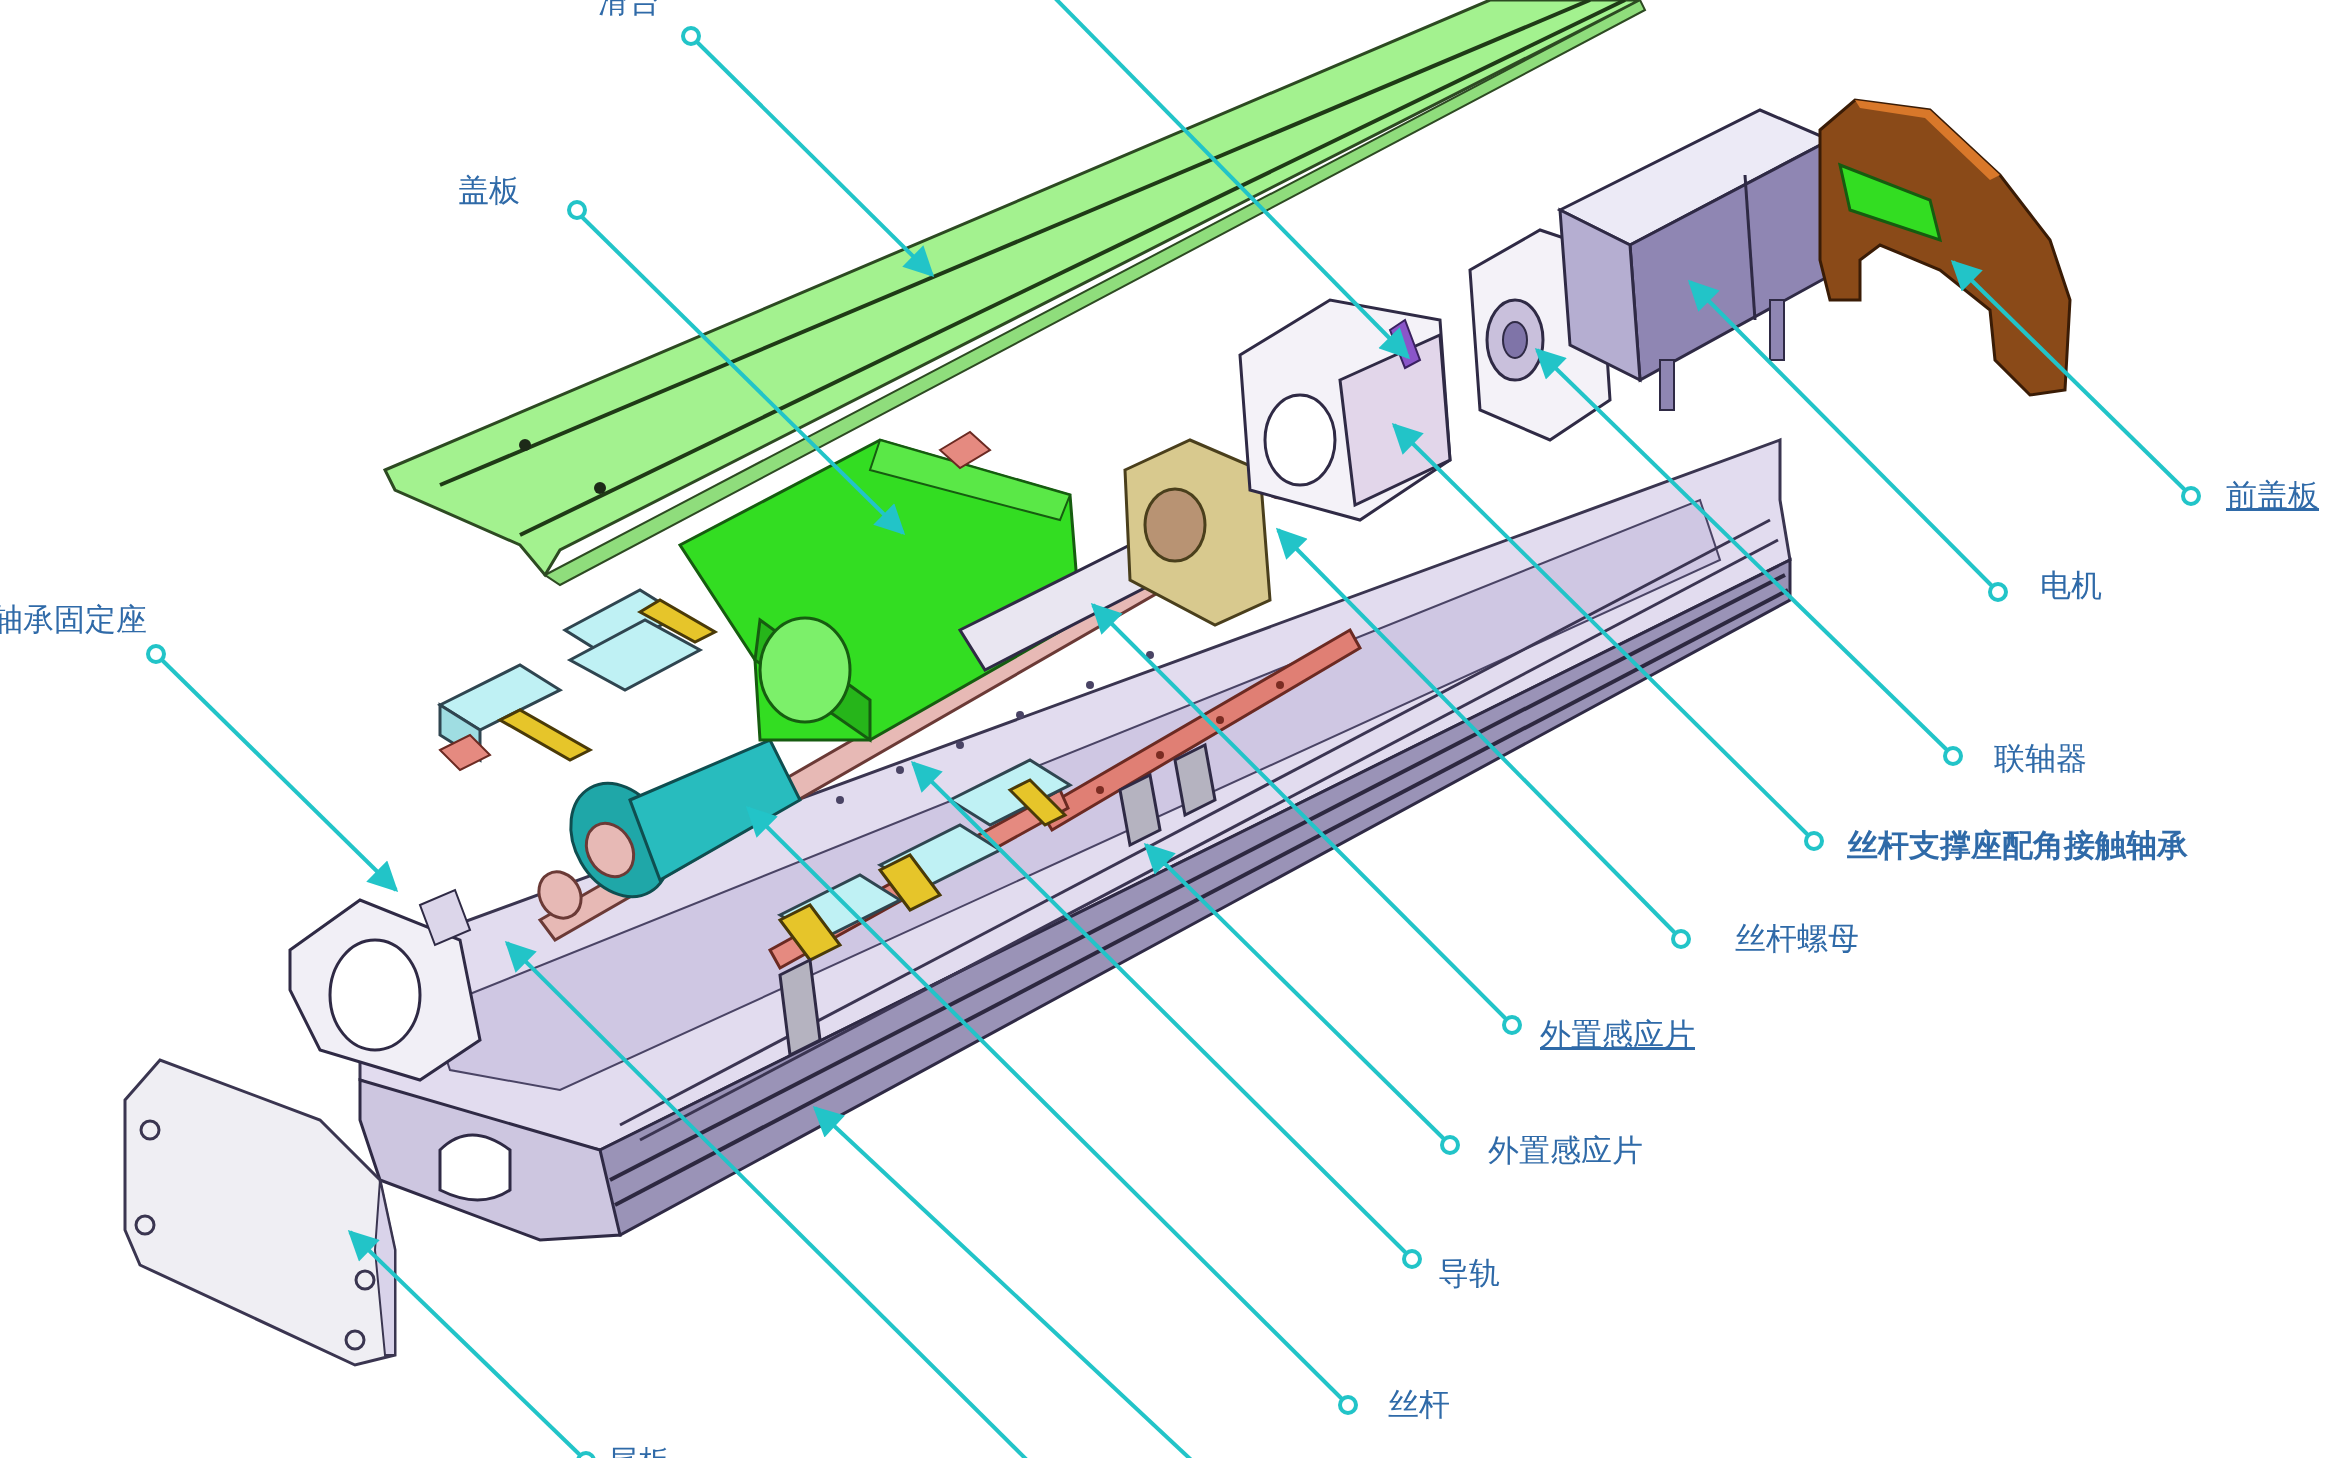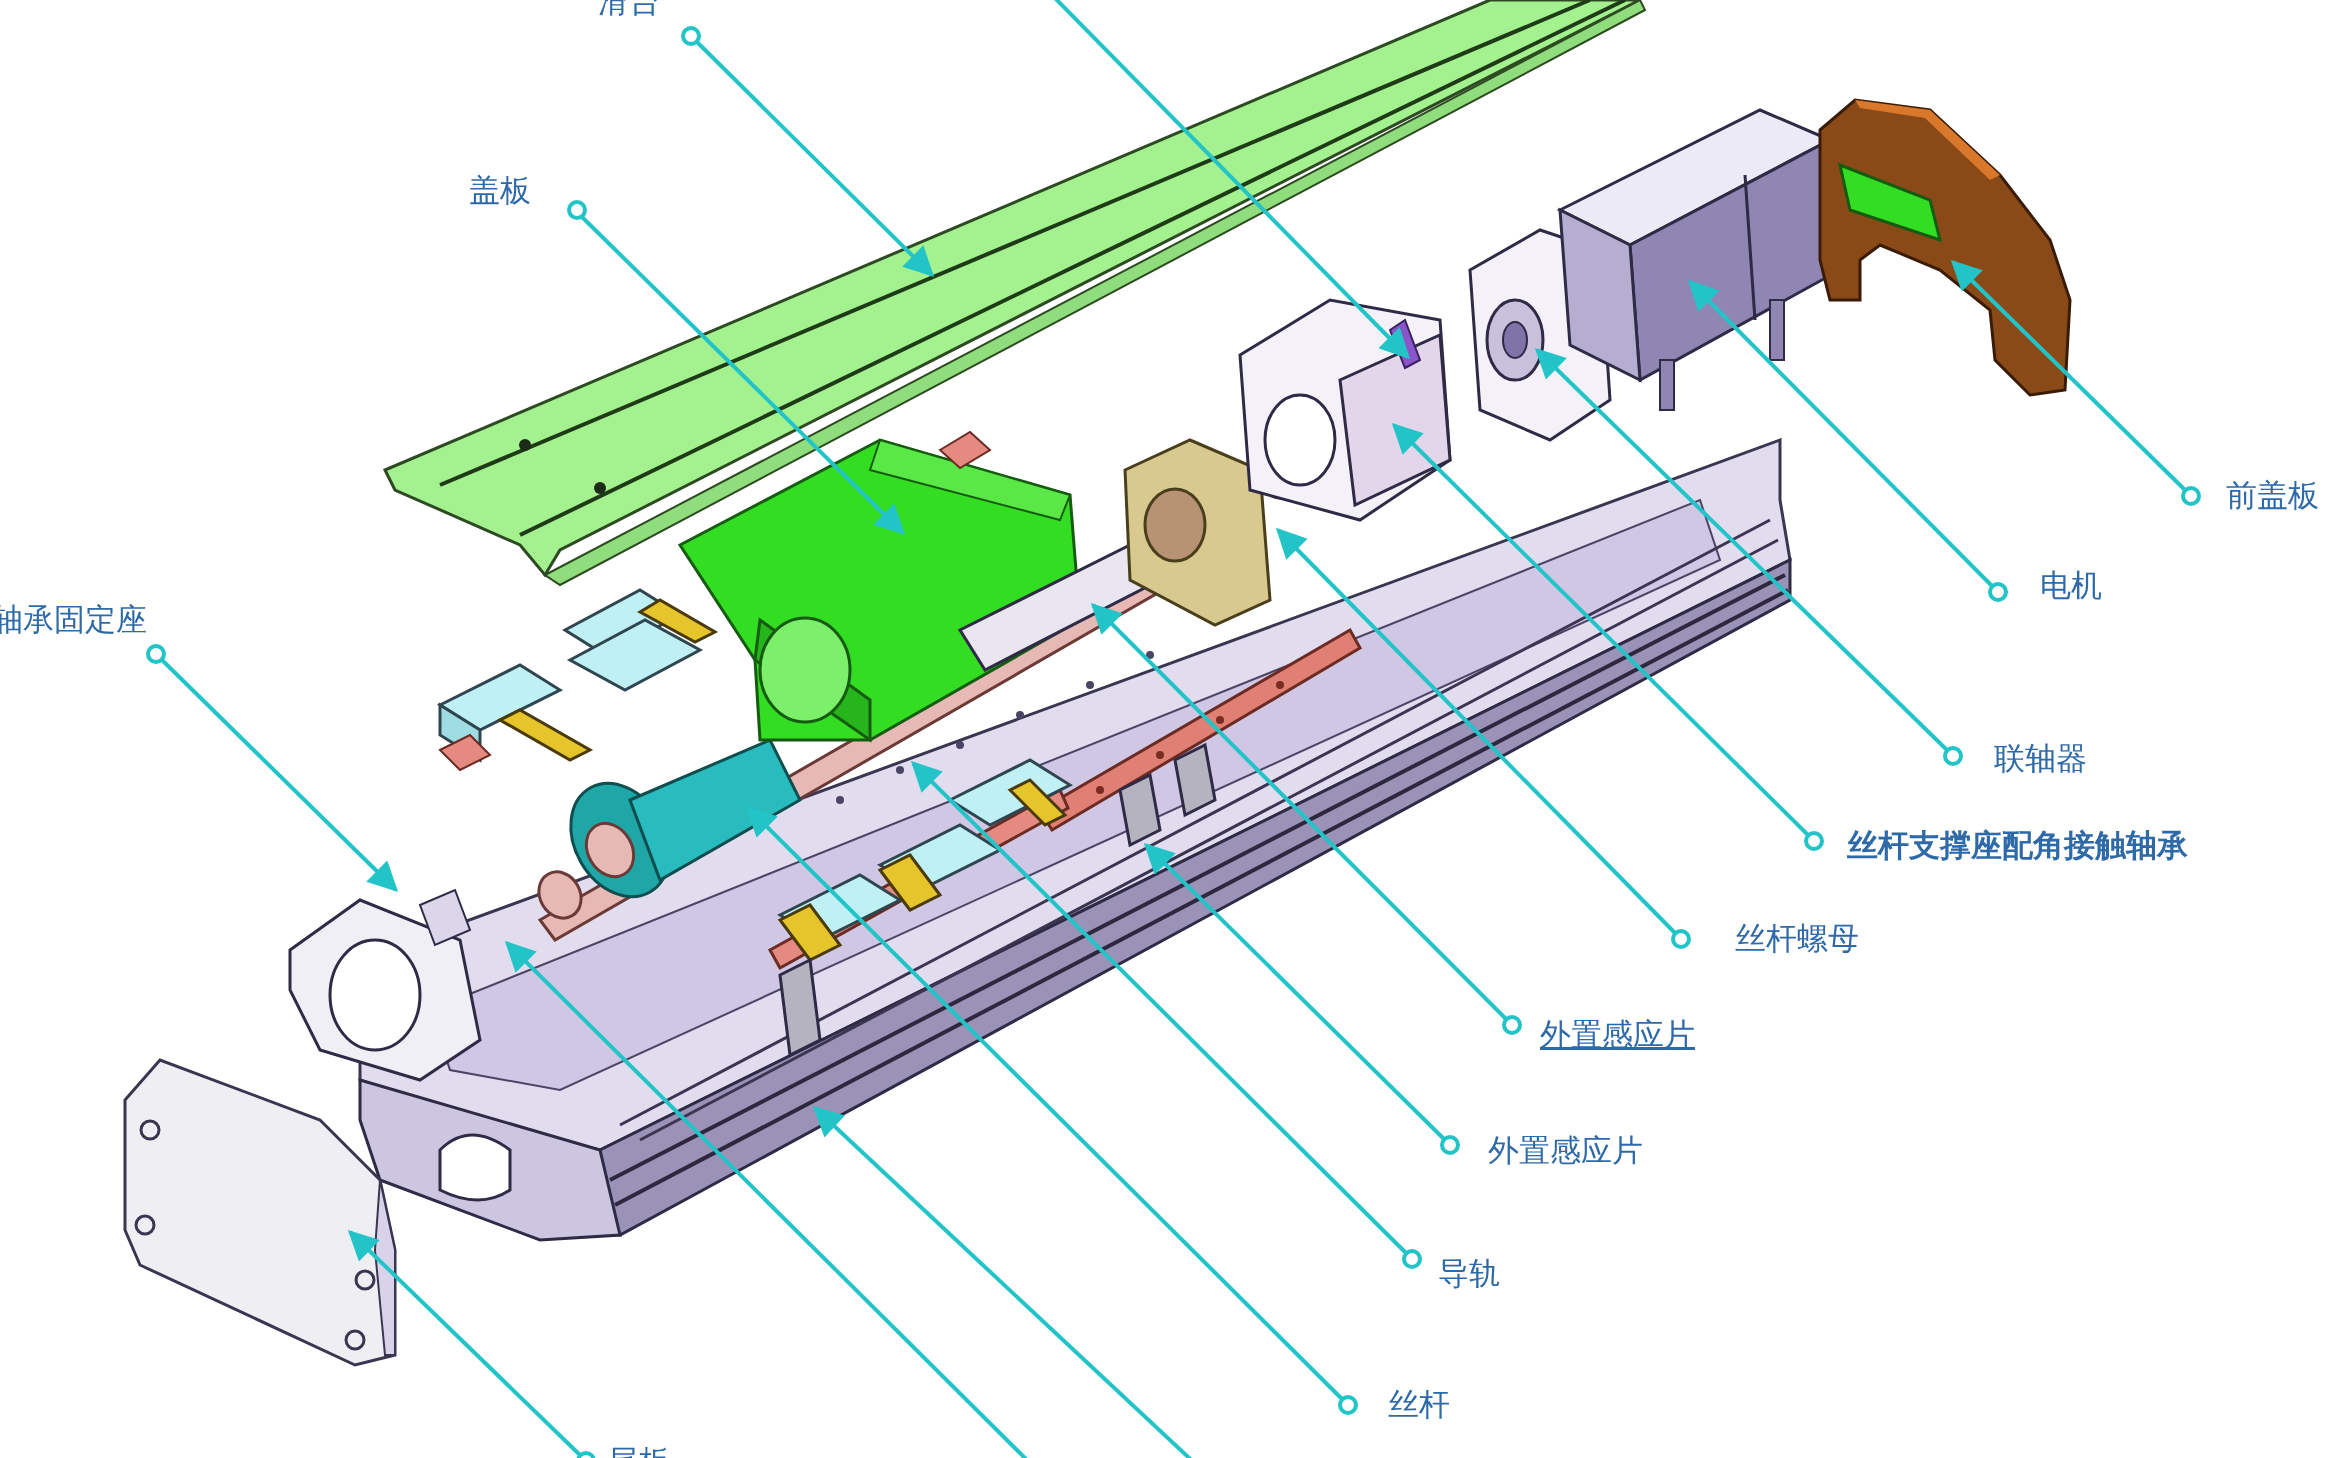--- a/index.html
+++ b/index.html
@@ -213,24 +213,24 @@
     <circle cx="1814" cy="841" r="8"></circle>
     <circle cx="1681" cy="939" r="8"></circle>
     <circle cx="1512" cy="1025" r="8"></circle>
     <circle cx="1450" cy="1145" r="8"></circle>
     <circle cx="1412" cy="1259" r="8"></circle>
     <circle cx="1348" cy="1405" r="8"></circle>
   </g>
 </svg>
 
 <div class="label" style="left:598px; top:-14px;">滑台</div>
-<div class="label" style="left:469px; top:175px;text-align:center;">盖板</div>
+<div class="label" style="left:458px; top:175px;text-align:center;">盖板</div>
 <div class="label" style="left:-8px; top:604px;">轴承固定座</div>
 <div class="label" style="left:608px; top:1446px;">尾板</div>
-<div class="label" style="left:2226px; top:480px;">前盖板</div>
+<div class="label" style="left:2226px; top:480px;text-decoration:underline;">前盖板</div>
 <div class="label" style="left:2040px; top:570px;">电机</div>
 <div class="label" style="left:1994px; top:743px;">联轴器</div>
 <div class="label" style="left:1847px; top:830px;font-weight:bold;">丝杆支撑座配角接触轴承</div>
 <div class="label" style="left:1735px; top:923px;">丝杆螺母</div>
 <div class="label" style="left:1540px; top:1019px;text-decoration:underline;">外置感应片</div>
 <div class="label" style="left:1488px; top:1135px;">外置感应片</div>
 <div class="label" style="left:1438px; top:1258px;">导轨</div>
 <div class="label" style="left:1378px; top:1389px;margin-left:10px;">丝杆</div>
 
 </div>

